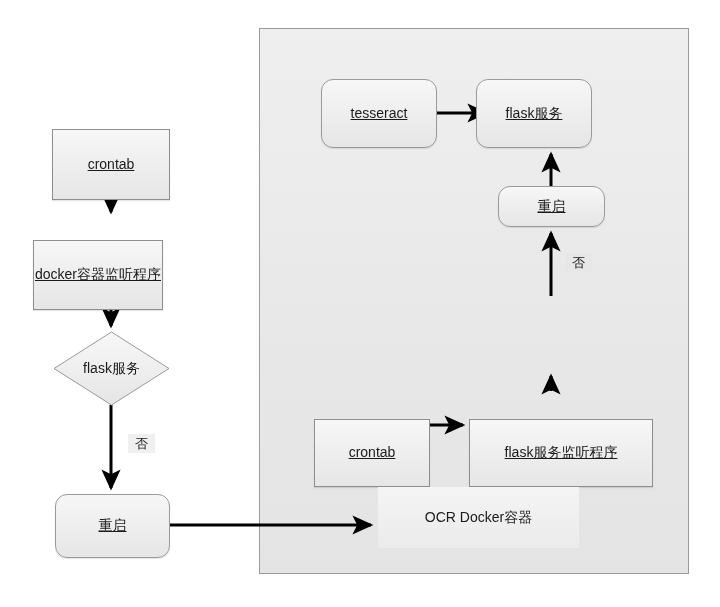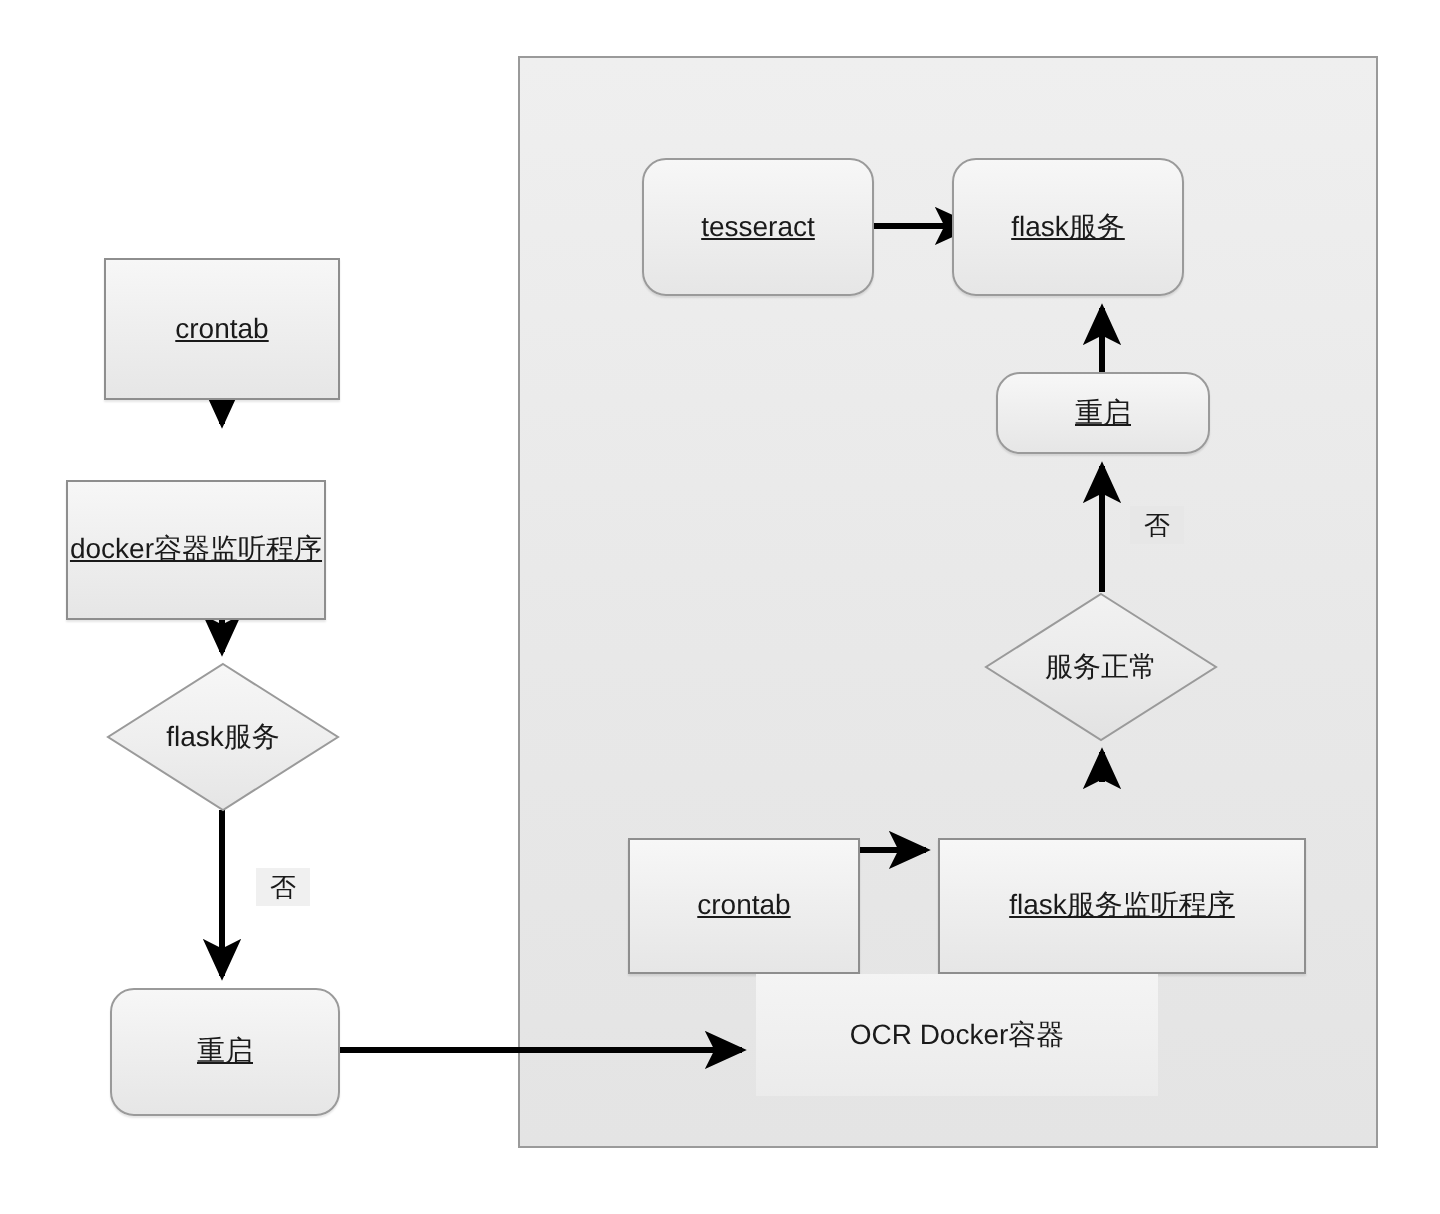--- a/index.html
+++ b/index.html
@@ -183,33 +183,20 @@
   <div class="node rounded" style="left:476px; top:79px; width:116px; height:69px;">
     <span class="node-label">flask服务</span>
   </div>
 
   <div class="node rounded" style="left:498px; top:186px; width:107px; height:41px;">
     <span class="node-label">重启</span>
   </div>
 
   <div class="edge-label on-grey" style="left:565px; top:253px;">否</div>
 
-  <div class="diamond-wrap" style="left:492px; top:296px; width:117px; height:75px;">
-    <svg width="117" height="75" viewBox="0 0 117 75" xmlns="http://www.w3.org/2000/svg">
-      <defs>
-        <linearGradient id="dgrad2" x1="0" y1="0" x2="0" y2="1">
-          <stop offset="0%" stop-color="#f2f2f2"></stop>
-          <stop offset="55%" stop-color="#eaeaea"></stop>
-          <stop offset="100%" stop-color="#e2e2e2"></stop>
-        </linearGradient>
-      </defs>
-      <polygon points="58.5,1 116,37.5 58.5,74 1,37.5" fill="url(#dgrad2)" stroke="#9a9a9a" stroke-width="1"></polygon>
-    </svg>
-    <div class="diamond-text">服务正常</div>
-  </div>
 
   <div class="node sharp" style="left:314px; top:391px; width:116px; height:68px;">
     <span class="node-label">crontab</span>
   </div>
 
   <div class="node sharp" style="left:469px; top:391px; width:184px; height:68px;">
     <span class="node-label">flask服务监听程序</span>
   </div>
 
   <div class="plain-label" style="left:378px; top:487px; width:201px; height:61px;">

